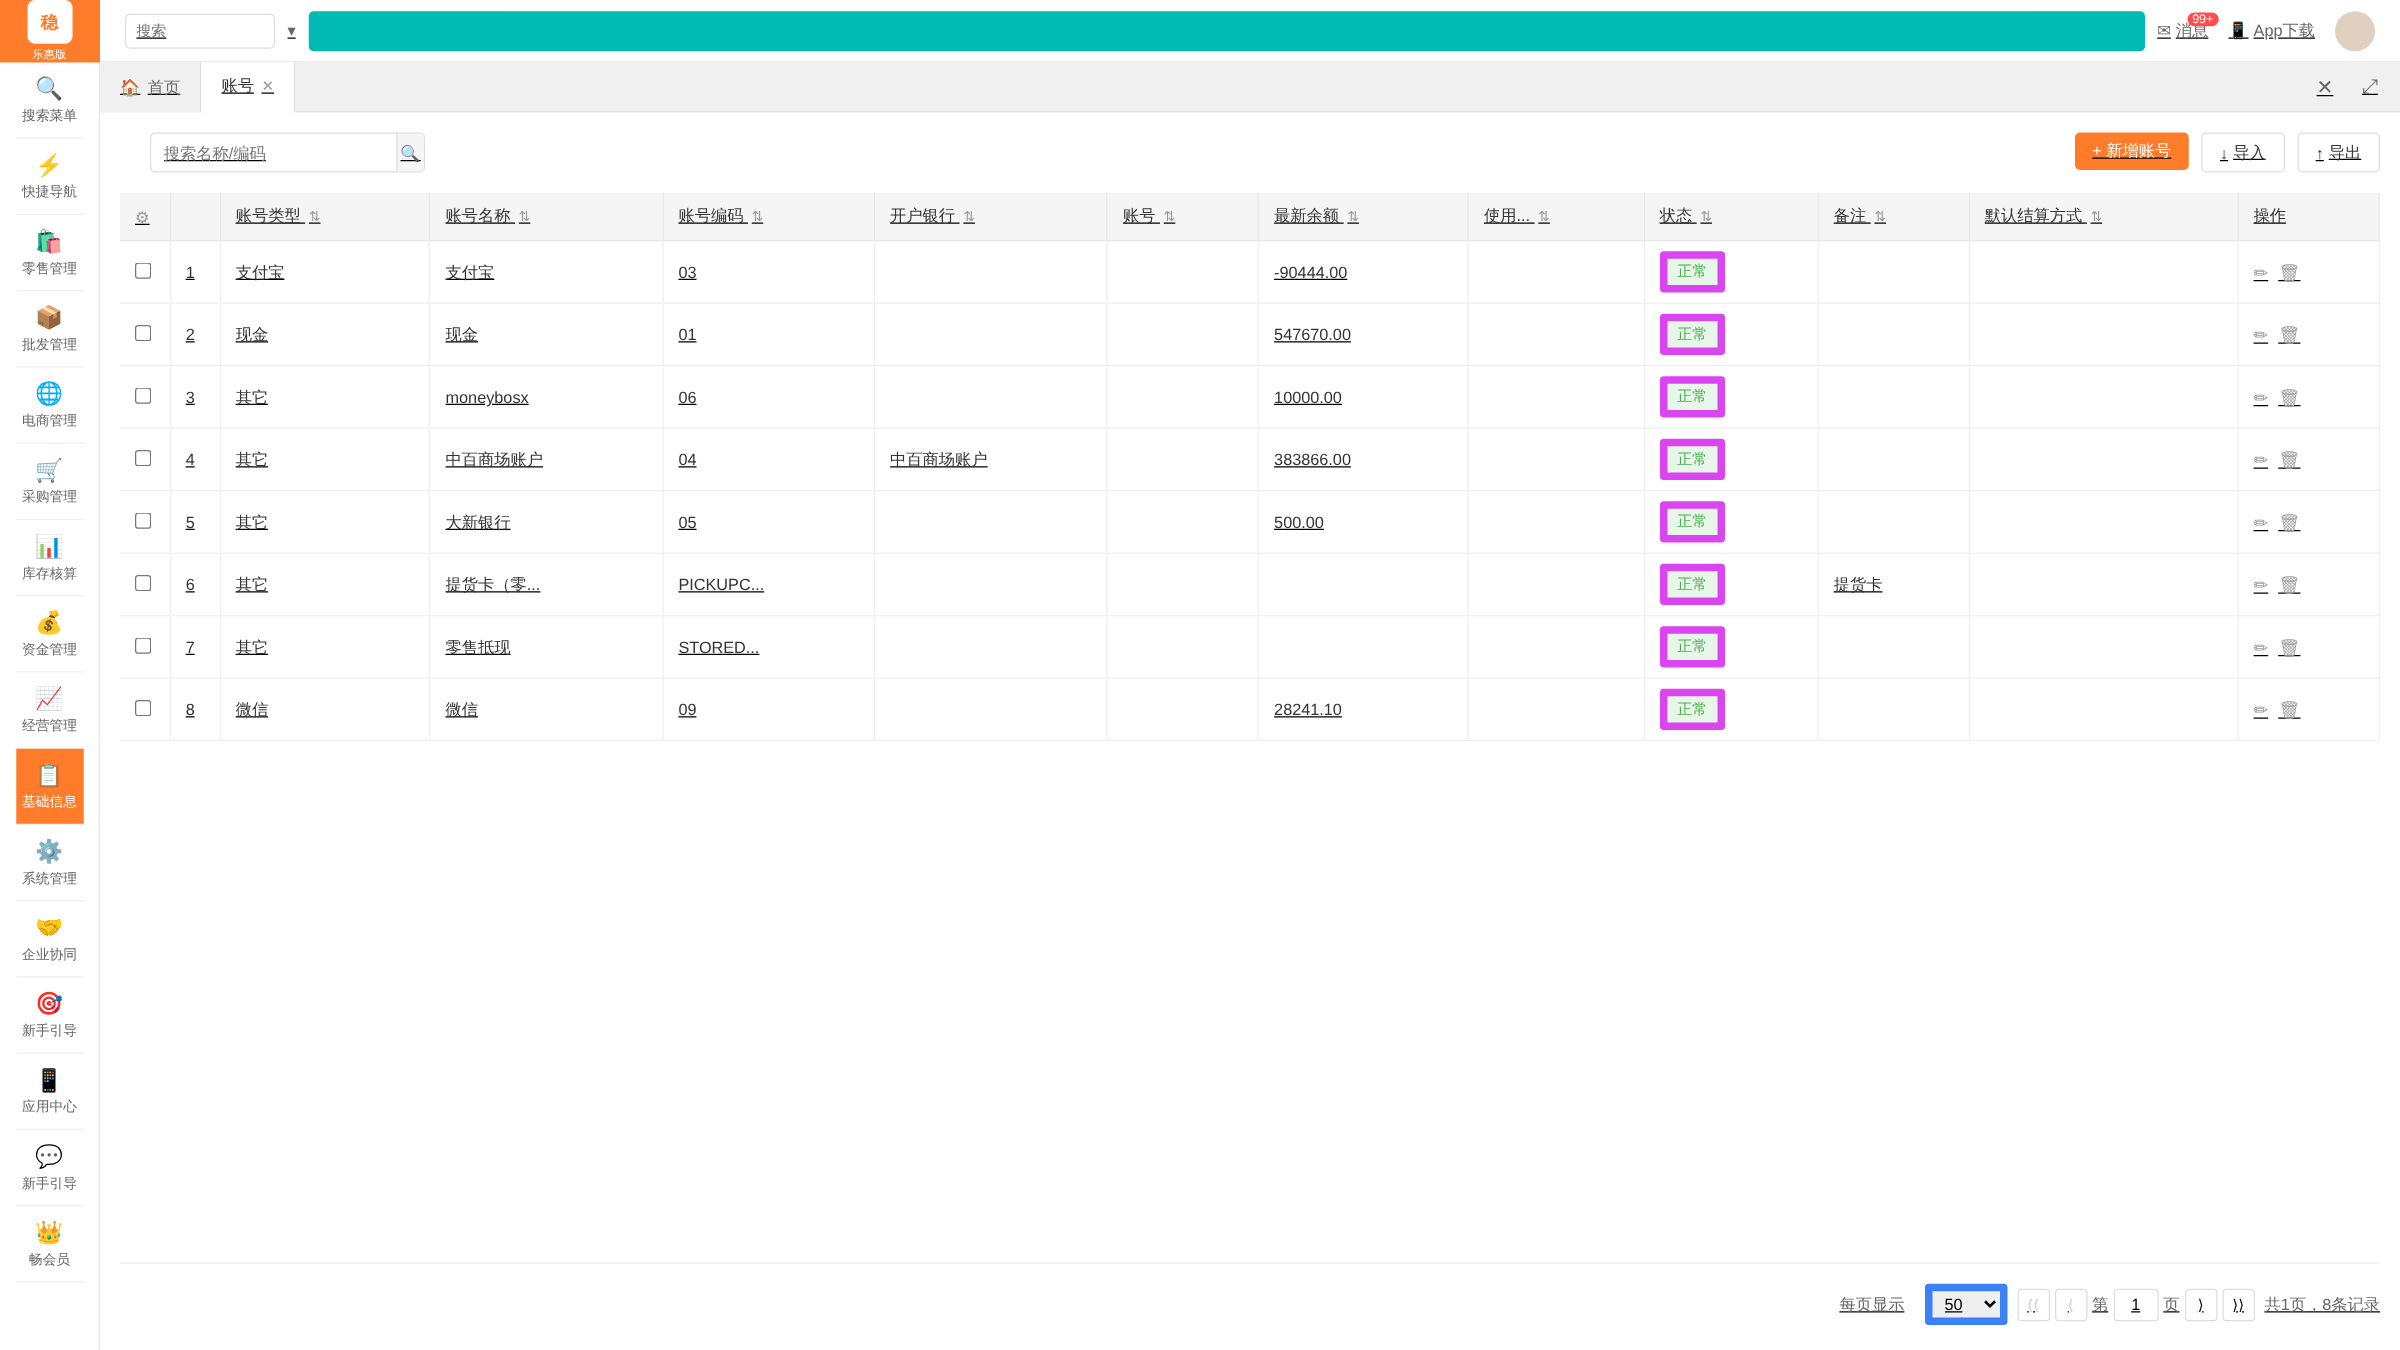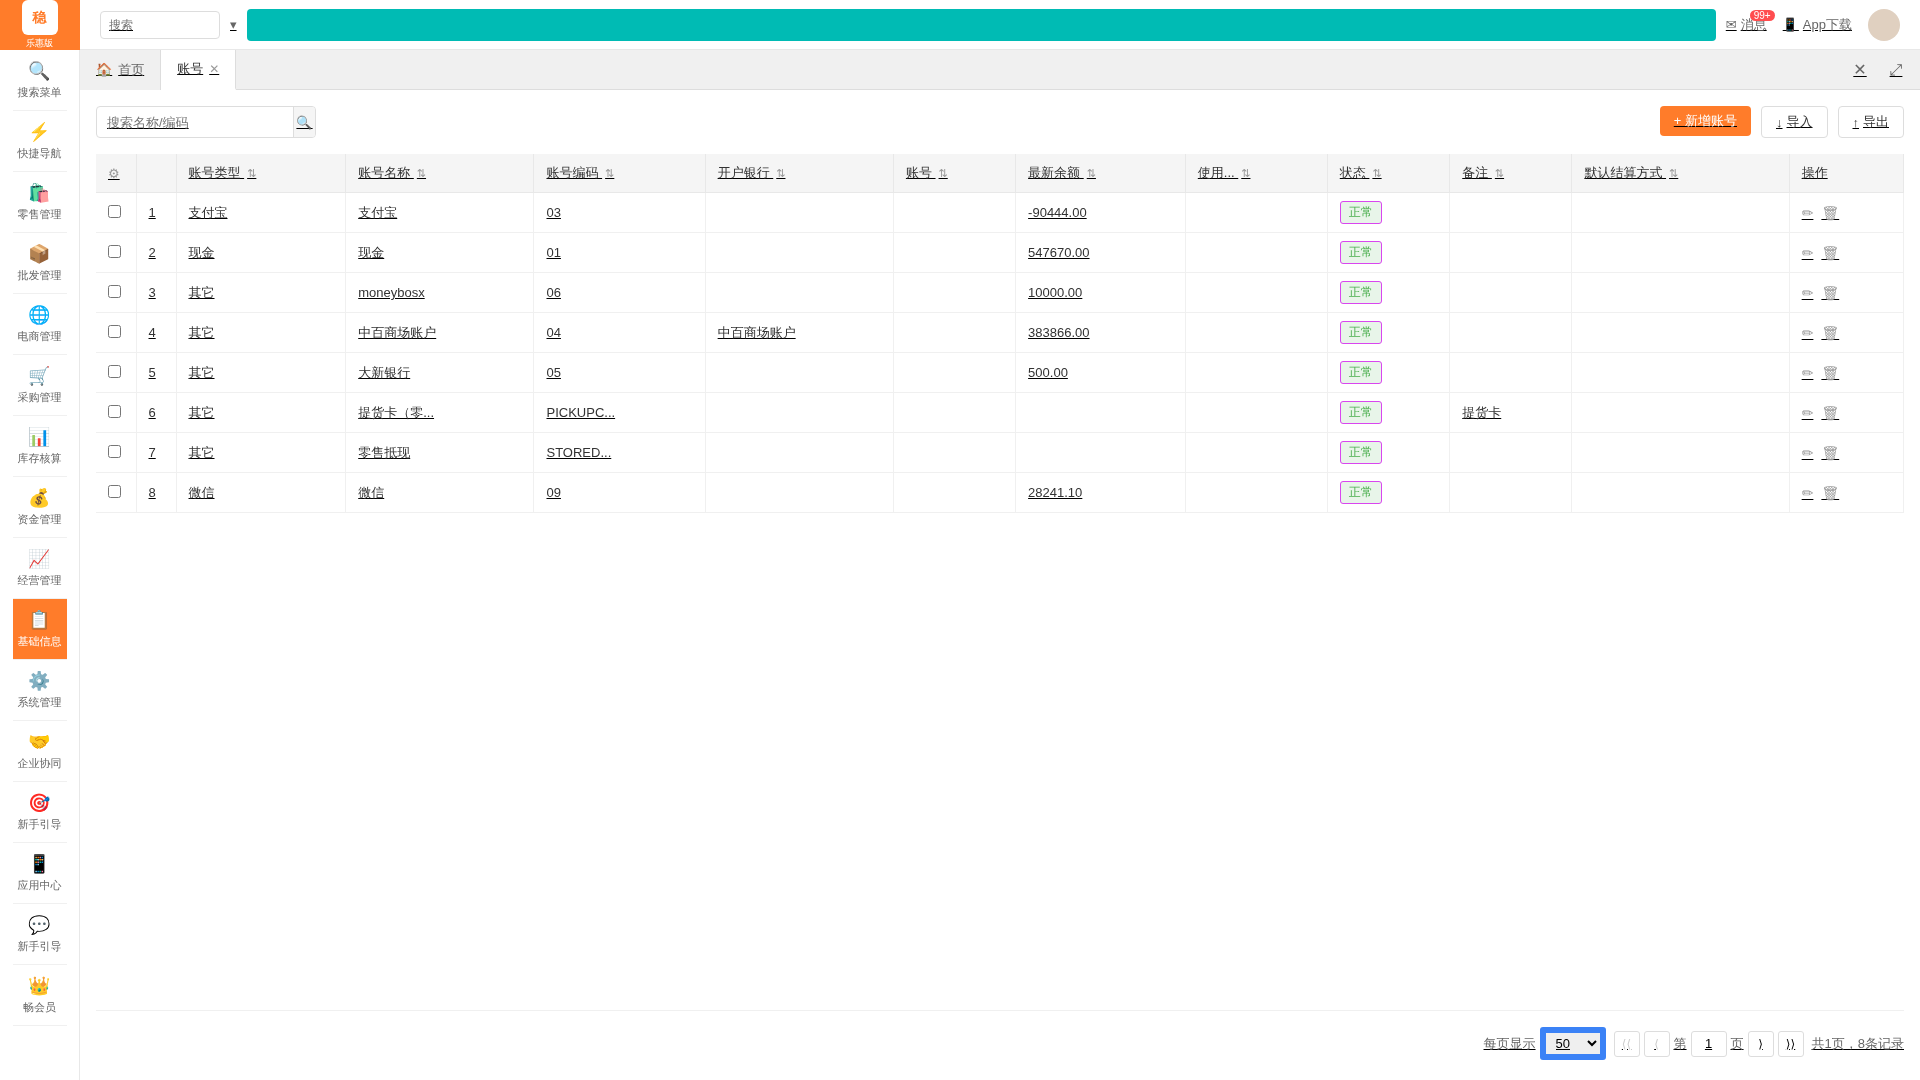--- a/index.html
+++ b/index.html
@@ -196,20 +196,21 @@
       margin-bottom: 16px;
     }
     .search-box {
       display: flex;
       align-items: center;
       border: 1px solid #ddd;
       border-radius: 4px;
       overflow: hidden;
       height: 32px;
       width: 220px;
+      margin-left: 24px;
     }
     .search-box input {
       flex: 1;
       border: none;
       outline: none;
       padding: 0 10px;
       font-size: 13px;
     }
     .search-box .search-icon-btn {
       width: 32px;
@@ -284,21 +285,21 @@
       border-right: 1px solid #f0f0f0;
       color: #333;
     }
     .status-badge {
       display: inline-block;
       padding: 2px 8px;
       border-radius: 3px;
       font-size: 12px;
       background: #e8f5e9;
       color: #4caf50;
-      border: 1px solid #d946ef;
+      border: 6px solid #d946ef;
     }
     .action-btns {
       display: flex;
       gap: 8px;
     }
     .action-icon {
       cursor: pointer;
       color: #999;
       font-size: 14px;
     }
@@ -312,21 +313,21 @@
       padding: 16px 0 4px;
       gap: 8px;
       font-size: 13px;
       color: #666;
       margin-top: auto;
       border-top: 1px solid #f0f0f0;
     }
     .page-size-select {
       display: flex;
       align-items: center;
-      gap: 4px;
+      gap: 16px;
     }
     .page-size-select select {
       border: 6px solid #3b82f6;
       border-radius: 3px;
       padding: 2px 6px;
       font-size: 13px;
     }
     .page-nav {
       display: flex;
       align-items: center;

